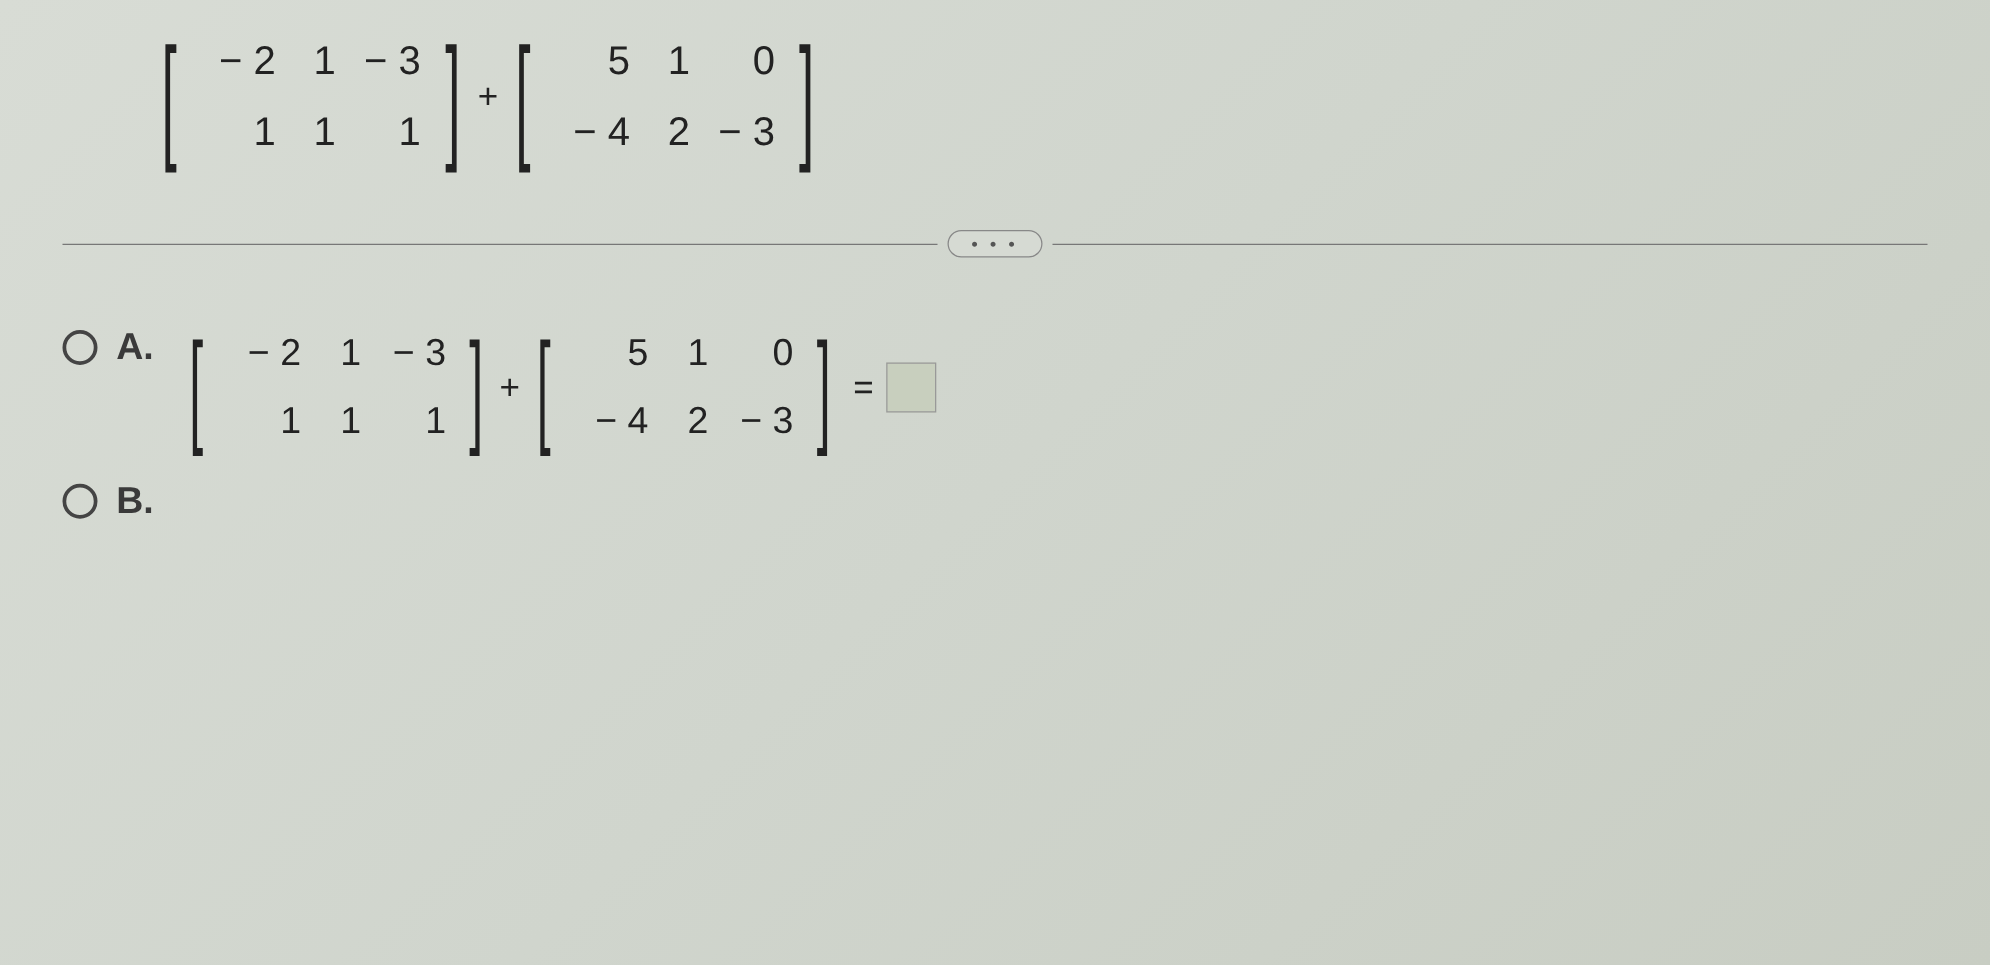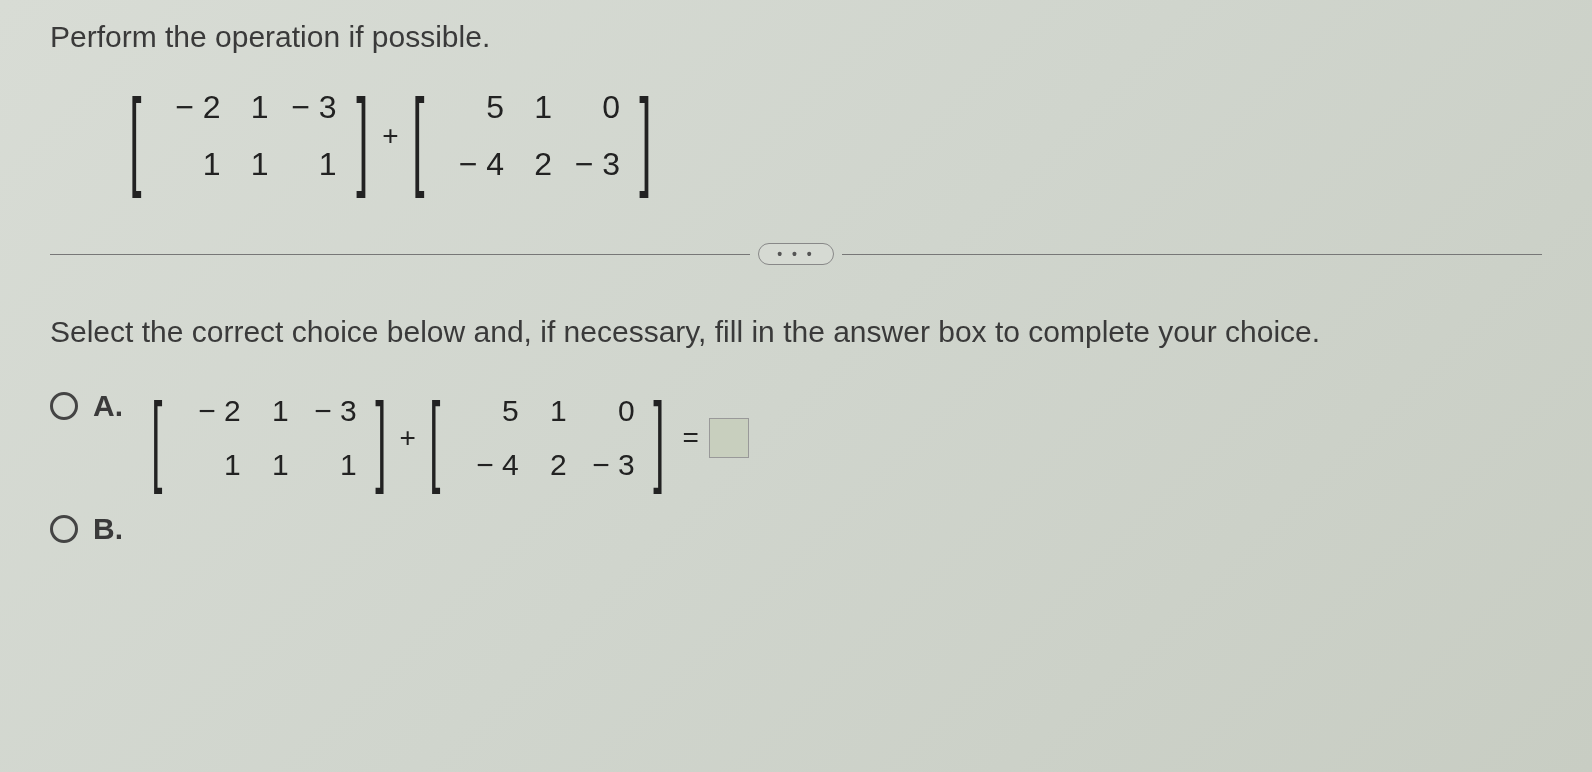--- a/index.html
+++ b/index.html
@@ -148,21 +148,20 @@
     .option-b-text {
       font-size: 30px;
       color: #3a3a3a;
       margin-top: 5px;
     }
   </style>
 </head>
 <body>
 
 <div class="container">
-  <div class="instruction">Perform the operation if possible.</div>
 
   <div class="matrix-expression">
     <div class="matrix">
       <span class="bracket">[</span>
       <div class="matrix-content">
         <div class="matrix-row">
           <span class="cell-wide">− 2</span>
           <span class="cell">1</span>
           <span class="cell-wide">− 3</span>
         </div>
@@ -194,21 +193,20 @@
       <span class="bracket">]</span>
     </div>
   </div>
 
   <div class="divider-wrap">
     <div class="divider-line"></div>
     <div class="ellipsis-pill">• • •</div>
     <div class="divider-line"></div>
   </div>
 
-  <div class="sub-instruction">Select the correct choice below and, if necessary, fill in the answer box to complete your choice.</div>
 
   <div class="options">
     <div class="option option-a">
       <div class="radio"></div>
       <div class="option-label">A.</div>
       <div class="option-content">
         <div class="matrix">
           <span class="bracket">[</span>
           <div class="matrix-content">
             <div class="matrix-row">

